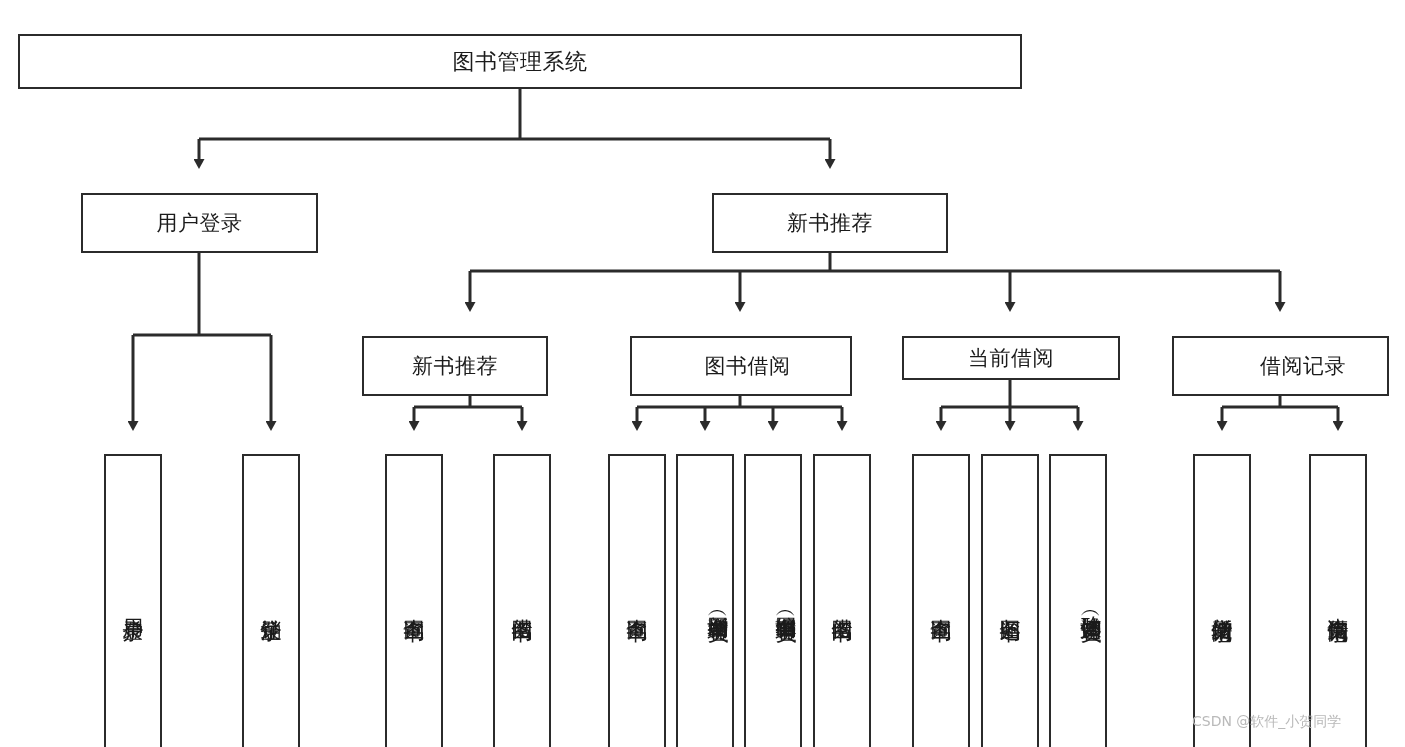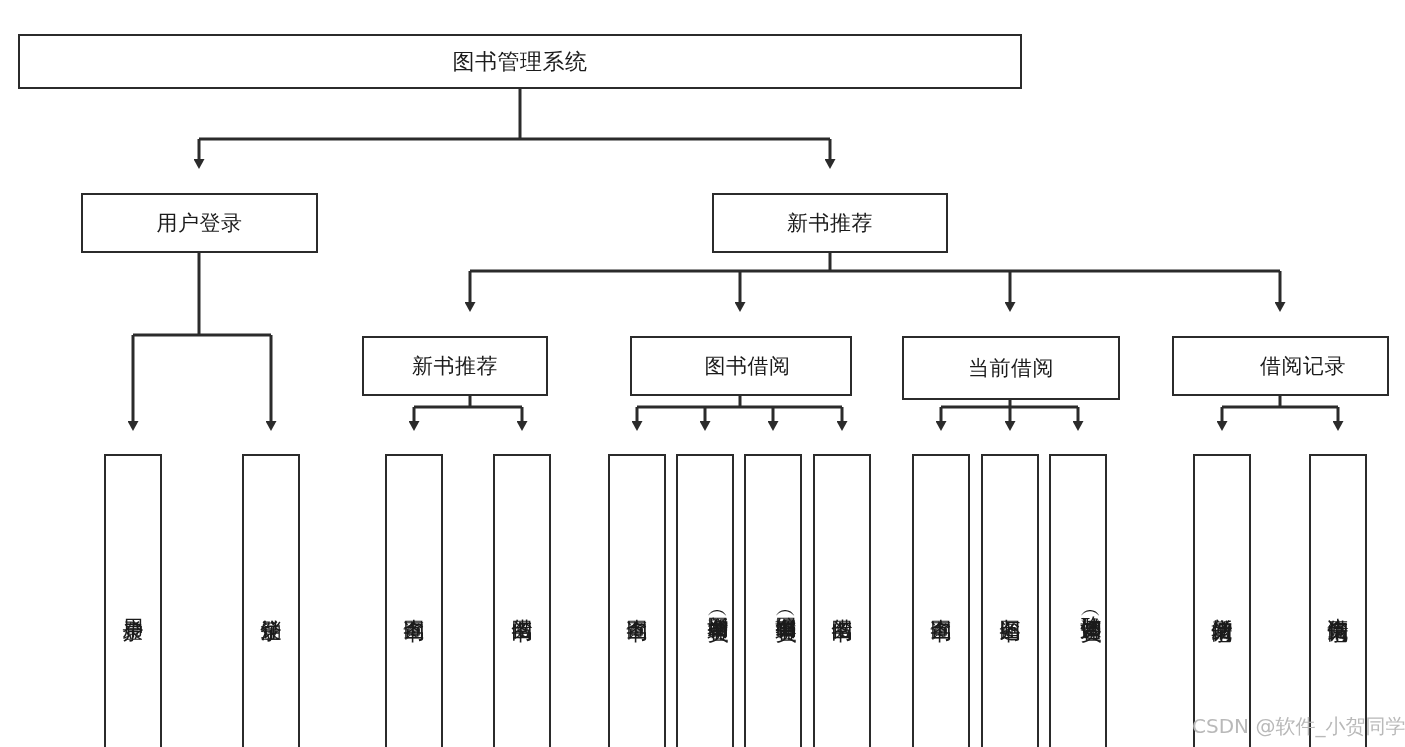--- a/index.html
+++ b/index.html
@@ -55,21 +55,21 @@
     align-items: flex-start;
     justify-content: center;
   }
   .node.v.mid {
     align-items: center;
   }
   .watermark {
     position: absolute;
     left: 1192px;
     top: 713px;
-    font-size: 20px;
+    font-size: 14px;
     color: #b9b9b9;
     white-space: nowrap;
     z-index: 3;
     font-family: "DejaVu Sans", "Liberation Sans", sans-serif;
   }
 </style>
 </head>
 <body>
 
 <div id="canvas">
@@ -134,21 +134,21 @@
   <div class="node h" style="left:712px; top:173px; width:236px; height:60px;">
     <span>新书推荐</span>
   </div>
 
   <div class="node h" style="left:362px; top:316px; width:186px; height:60px;">
     <span>新书推荐</span>
   </div>
   <div class="node h" style="left:630px; top:316px; width:222px; height:60px;padding-left:13px;">
     <span>图书借阅</span>
   </div>
-  <div class="node h" style="left:902px; top:316px; width:218px; height:64px;">
+  <div class="node h" style="left:902px; top:316px; width:218px; height:44px;">
     <span>当前借阅</span>
   </div>
   <div class="node h" style="left:1172px; top:316px; width:217px; height:60px;padding-left:45px;">
     <span>借阅记录</span>
   </div>
 
   <div class="node v mid" style="left:104px; top:434px; width:58px; height:299px;">
     <span>用户登录</span>
   </div>
   <div class="node v mid" style="left:242px; top:434px; width:58px; height:299px;">

